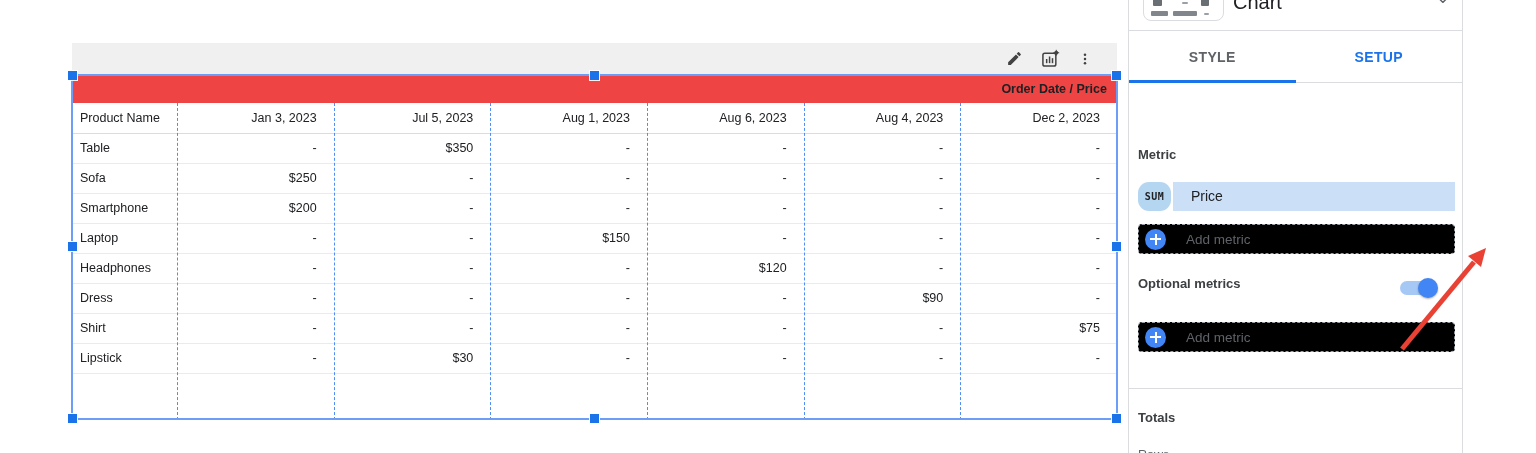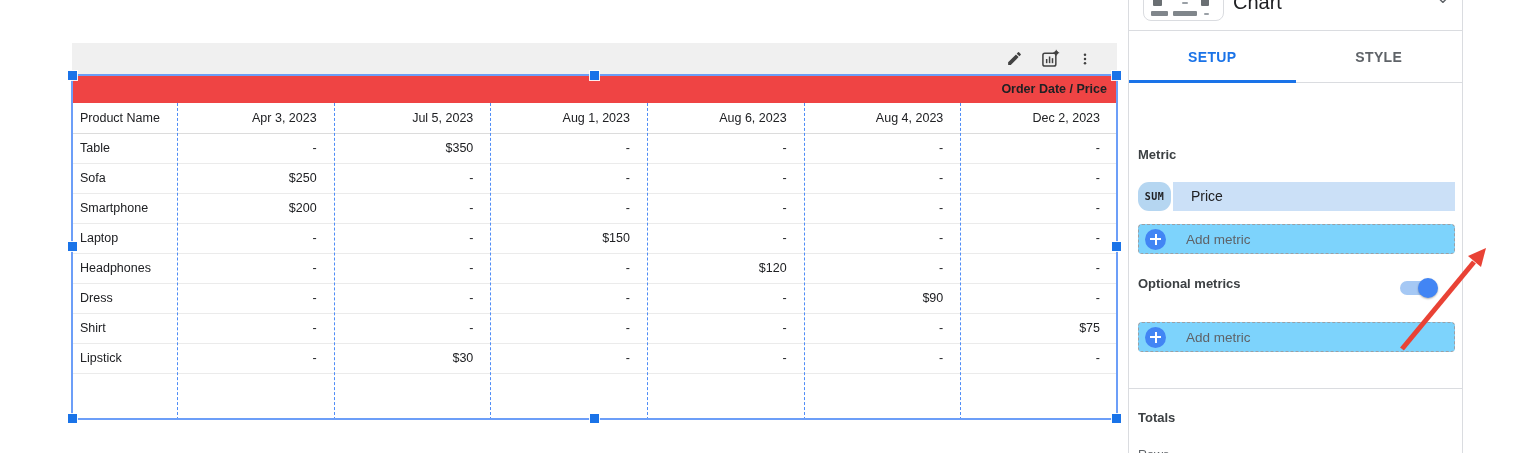--- a/index.html
+++ b/index.html
@@ -64,21 +64,21 @@
   .metric-chip { position:absolute; left:9px; top:130px; width:317px; height:29px; display:flex; }
   .chip-badge { width:33px; margin-right:2px; background:var(--badge-bg,#b5d6f1);
     display:flex; align-items:center; justify-content:center;
     font-family:"DejaVu Sans Mono",monospace; font-size:10px; font-weight:700;
     letter-spacing:.5px; color:#202124;border-radius:11px; }
   .chip-field { flex:1; background:var(--chip-bg,#cbe0f7); line-height:29px;
     padding-left:18px; font-size:14px; color:#202124; }
 
   .add-metric { position:absolute; left:9px; width:317px; height:30px;
     border:1px dashed #9aa0a6; border-radius:4px; display:flex; align-items:center;
-    background:#7dd3fc; cursor:pointer; }
+    background:#000000; cursor:pointer; }
   .add-circle { width:21px; height:21px; border-radius:50%; background:var(--btn-blue,#4285f4);
     margin-left:6px; position:relative; flex:none; }
   .add-circle::before, .add-circle::after { content:""; position:absolute; background:#fff; }
   .add-circle::before { left:5px;  top:9.5px; width:11px; height:2px; }
   .add-circle::after  { left:9.5px; top:5px;  width:2px;  height:11px; }
   .add-label { margin-left:20px; font-size:13.5px; color:#5f6368; }
 
   .toggle { position:absolute; left:271px; top:229px; width:35px; height:14px;
     border-radius:7px; background:#a5c8f4; cursor:pointer; }
   .toggle .knob { position:absolute; right:-3px; top:-3px; width:20px; height:20px;
@@ -131,21 +131,21 @@
           <col>
           <col>
           <col>
           <col>
           <col>
           <col>
         </colgroup>
       <thead>
           <tr id="pivot-head-row">
             <th>Product Name</th>
-            <th>Apr 3, 2023</th>
+            <th>Jan 3, 2023</th>
             <th>Jul 5, 2023</th>
             <th>Aug 1, 2023</th>
             <th>Aug 6, 2023</th>
             <th>Aug 4, 2023</th>
             <th>Dec 2, 2023</th>
           </tr>
         </thead>
       <tbody id="pivot-body">
           <tr>
             <td>Table</td>
@@ -253,22 +253,22 @@
           <i class="pi-c"></i>
         <i class="pi-d"></i>
           <i class="pi-e"></i>
           <i class="pi-f"></i>
       </div>
       <div class="picker-title">Chart</div>
       <div class="picker-chevron">⌄</div>
     </div>
 
     <div class="tabs">
+      <div class="tab">STYLE</div>
       <div class="tab active">SETUP</div>
-      <div class="tab">STYLE</div>
       <div class="tab-underline"></div>
     </div>
 
     <div style="position:relative; height:370px;">
       <div class="sec-label" style="top:64px;">Metric</div>
 
       <div class="metric-chip" style="top:99px;">
         <div class="chip-badge">SUM</div>
         <div class="chip-field">Price</div>
       </div>

